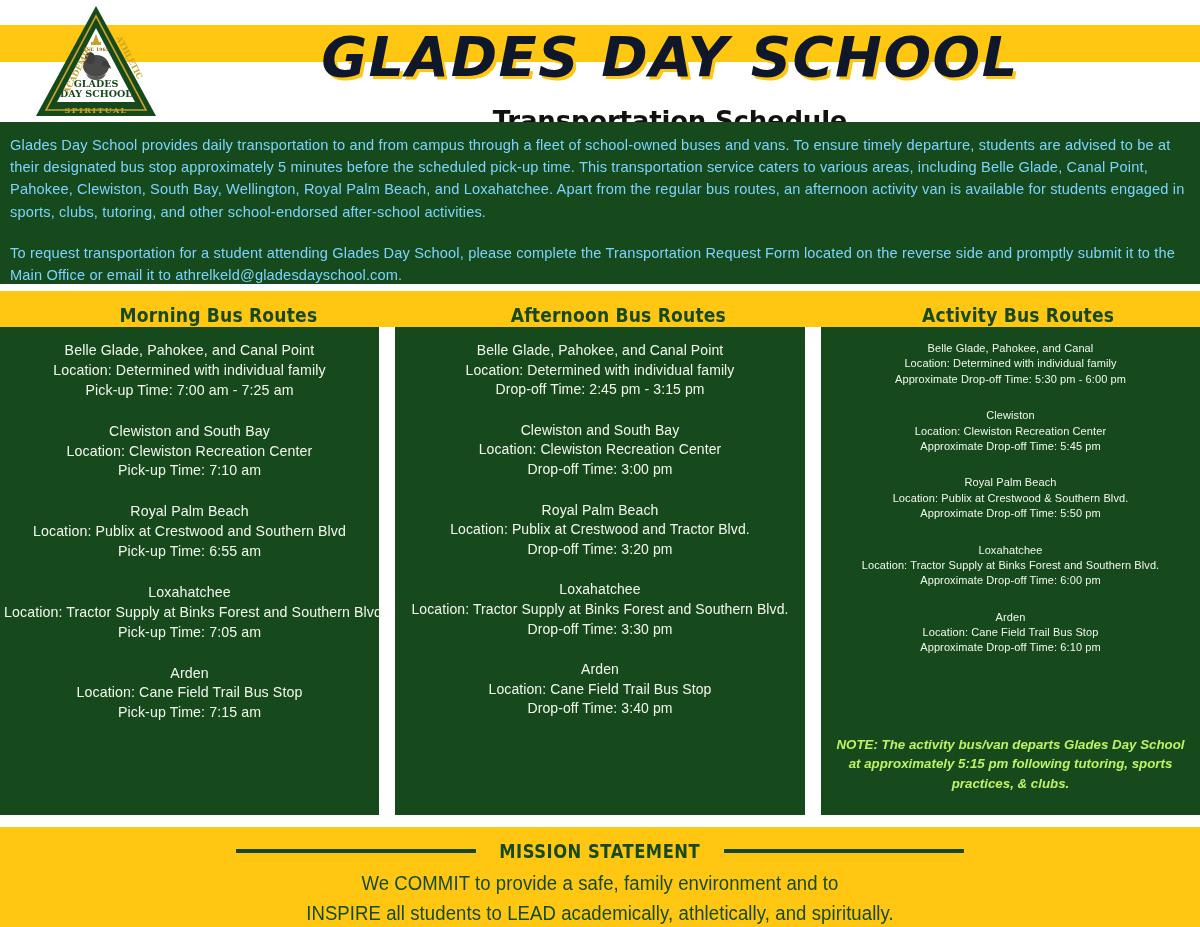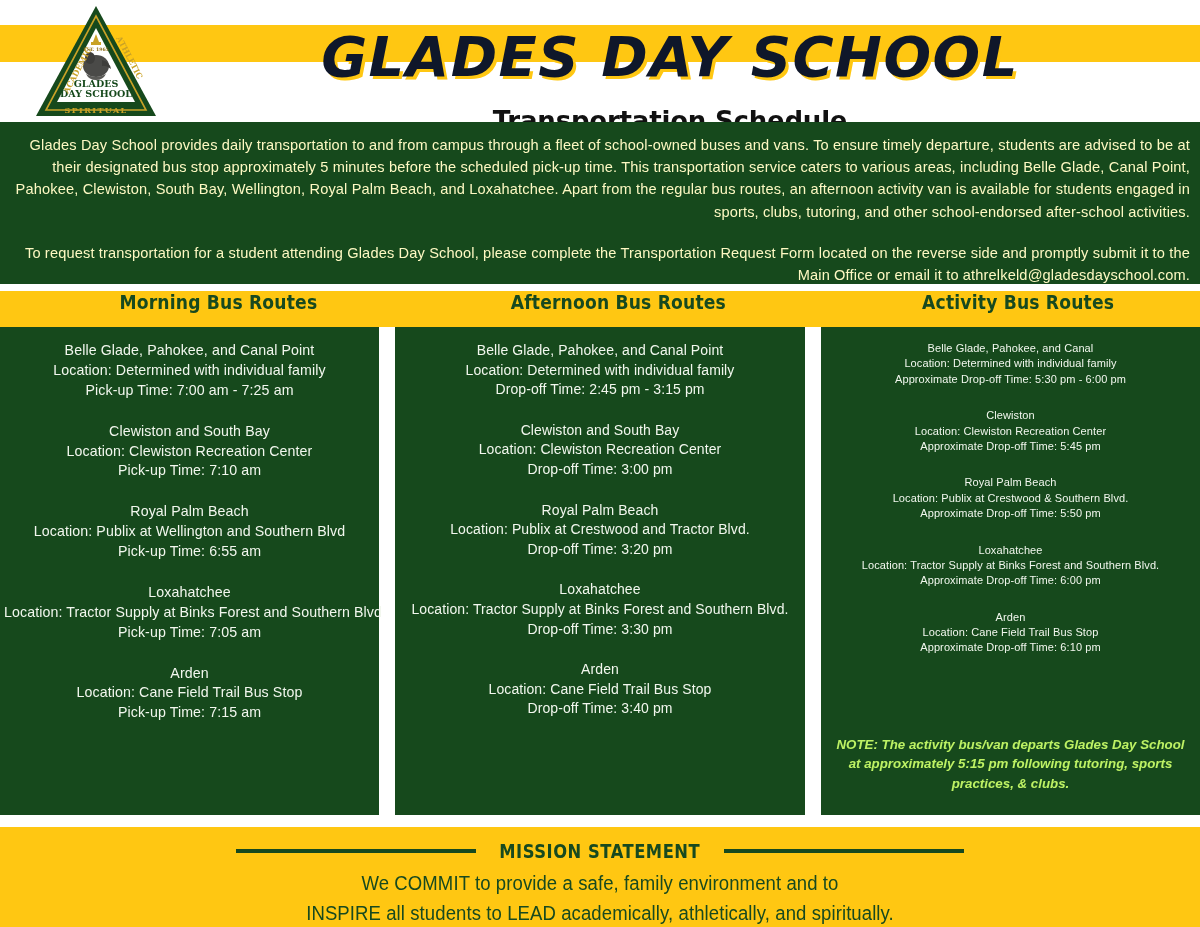--- a/index.html
+++ b/index.html
@@ -41,35 +41,35 @@
     letter-spacing: -0.2px; margin-top: 21px;
   }
 
   
   .intro {
     position: absolute; left: 0; top: 122px; width: 1200px; height: 162px;
     background: #16491C;
     padding: 12px 10px 10px 10px;
   }
   .intro p {
-    color: #fef9c3;
+    color: #7dd3fc;
     font-size: 14.6px; line-height: 1.52;
     letter-spacing: 0.15px;
-    text-align: right;
+    text-align: left;
   }
   .intro p.second { margin-top: 19px; }
 
   
   .col-head-band {
     position: absolute; left: 0; top: 291px; width: 1200px; height: 36px;
     background: #FFC712;
     display: flex;
   }
   .col-head {
-    flex: 1 1 0; display: flex; align-items: flex-start; justify-content: center; padding-left: 36px;
+    flex: 1 1 0; display: flex; align-items: flex-end; justify-content: center; padding-left: 36px;
   }
   .col-head-text {
     font-family: "DejaVu Sans", sans-serif;
     font-size: 19.5px; font-weight: 700;
     color: #17491F;
     letter-spacing: 0.2px;
     transform: scaleX(0.88);
   }
 
   
@@ -196,21 +196,21 @@
           <div class="line">Location: Determined with individual family</div>
           <div class="line">Pick-up Time: 7:00 am - 7:25 am</div>
         </div>
         <div class="entry">
           <div class="line">Clewiston and South Bay</div>
           <div class="line">Location: Clewiston Recreation Center</div>
           <div class="line">Pick-up Time: 7:10 am</div>
         </div>
         <div class="entry">
           <div class="line">Royal Palm Beach</div>
-          <div class="line">Location: Publix at Wellington and Southern Blvd</div>
+          <div class="line">Location: Publix at Crestwood and Southern Blvd</div>
           <div class="line">Pick-up Time: 6:55 am</div>
         </div>
         <div class="entry">
           <div class="line">Loxahatchee</div>
           <div class="line">Location: Tractor Supply at Binks Forest and Southern Blvd</div>
           <div class="line">Pick-up Time: 7:05 am</div>
         </div>
         <div class="entry">
           <div class="line">Arden</div>
           <div class="line">Location: Cane Field Trail Bus Stop</div>

